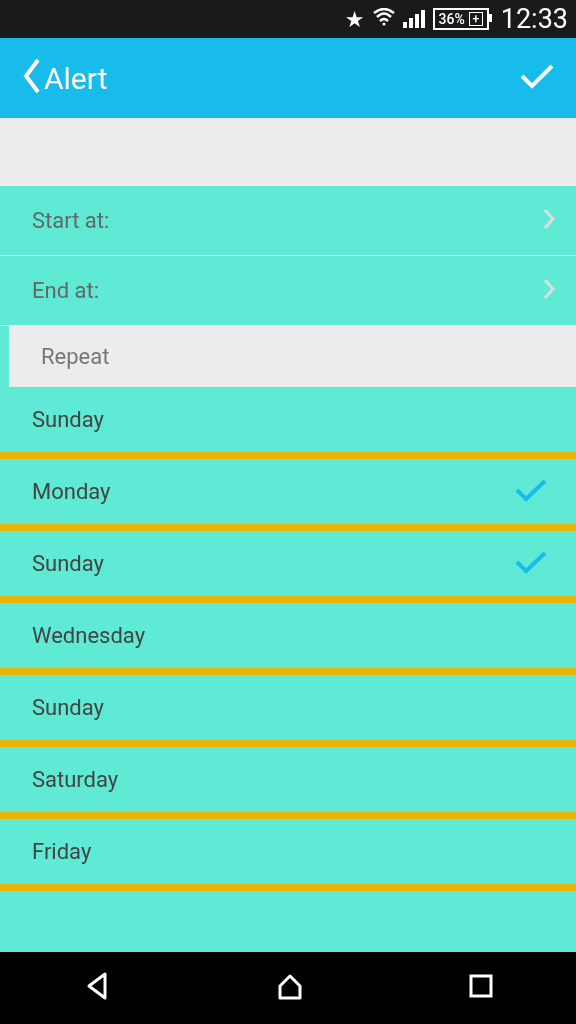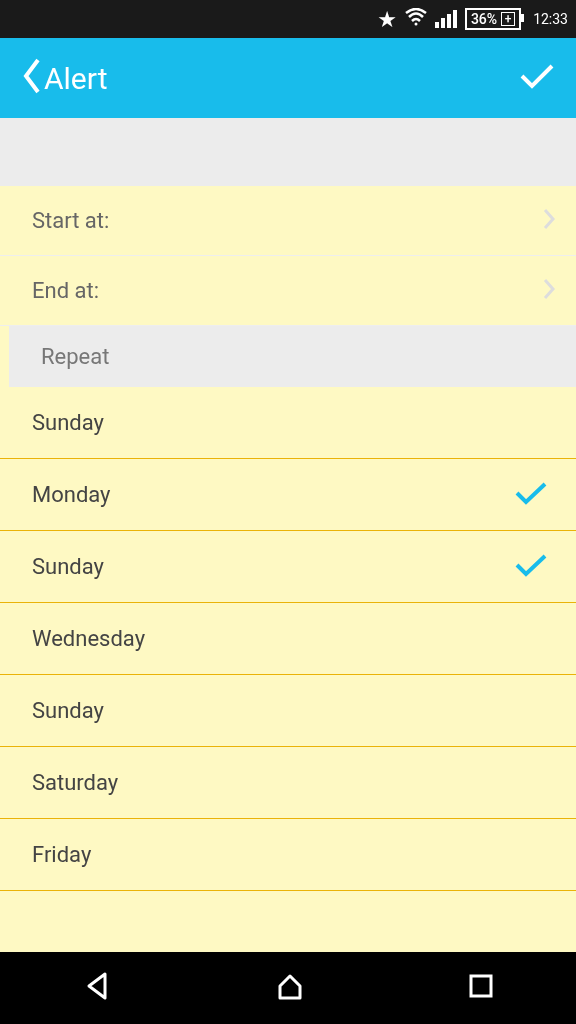--- a/index.html
+++ b/index.html
@@ -10,38 +10,38 @@
     .status-bar .wifi { font-size: 20px; }
     .status-bar .signal { display: flex; align-items: flex-end; gap: 2px; }
     .status-bar .signal span { width: 4px; background: #fff; display: inline-block; }
     .status-bar .signal span:nth-child(1) { height: 6px; }
     .status-bar .signal span:nth-child(2) { height: 10px; }
     .status-bar .signal span:nth-child(3) { height: 14px; }
     .status-bar .signal span:nth-child(4) { height: 18px; }
     .status-bar .battery { display: flex; align-items: center; gap: 2px; border: 2px solid #fff; padding: 1px 4px; font-size: 14px; font-weight: 500; position: relative; text-align: center; }
     .status-bar .battery::after { content: ""; position: absolute; right: -5px; top: 4px; width: 3px; height: 8px; background: #fff; }
     .status-bar .battery .plus { border: 1px solid #fff; width: 14px; height: 14px; display: inline-flex; align-items: center; justify-content: center; font-size: 12px; margin-left: 2px; }
-    .status-bar .time { font-size: 14px; font-weight: 400; margin-left: 4px; }
+    .status-bar .time { font-size: 27px; font-weight: 400; margin-left: 4px; }
     
     .app-bar { background: #18bceb; height: 80px; display: flex; align-items: center; justify-content: space-between; padding: 0 20px; }
     .app-bar .title { color: #fff; font-size: 30px; font-weight: 400; flex: 1; text-align: left; }
     .back-btn svg, .confirm-btn svg { stroke: #fff; fill: none; stroke-width: 4; }
     
     .spacer-gray { background: #ececec; height: 68px; }
     
-    .content { flex: 1; background: #fef9c3; overflow-y: auto; }
+    .content { flex: 1; background: #5eead4; overflow-y: auto; }
     
     .time-row { height: 70px; display: flex; align-items: center; justify-content: space-between; padding: 0 20px 0 32px; border-bottom: 1px solid #eee; }
     .time-row:last-of-type { border-bottom: none; }
     .time-row .label { font-size: 22px; color: #666; }
     .time-row .chevron svg { stroke: #ddd; fill: none; stroke-width: 3; }
     
     .section-header { background: #ececec; padding: 18px 32px; font-size: 22px; color: #777; margin-left: 9px; }
     
-    .day-row { height: 72px; display: flex; align-items: center; justify-content: space-between; padding: 0 28px 0 32px; border-bottom: 1px solid #eab308; }
+    .day-row { height: 72px; display: flex; align-items: center; justify-content: space-between; padding: 0 28px 0 32px; border-bottom: 7px solid #eab308; }
     .day-row .label { font-size: 22px; color: #444; }
     .day-row .check svg { stroke: #18bceb; fill: none; stroke-width: 4; }
     .day-row .check.hidden { visibility: hidden; }
     
     .nav-bar { background: #000; height: 72px; display: flex; align-items: center; justify-content: space-around; }
     .nav-bar svg { stroke: #fff; fill: none; stroke-width: 3; }
   </style>
 </head>
 <body>
 

